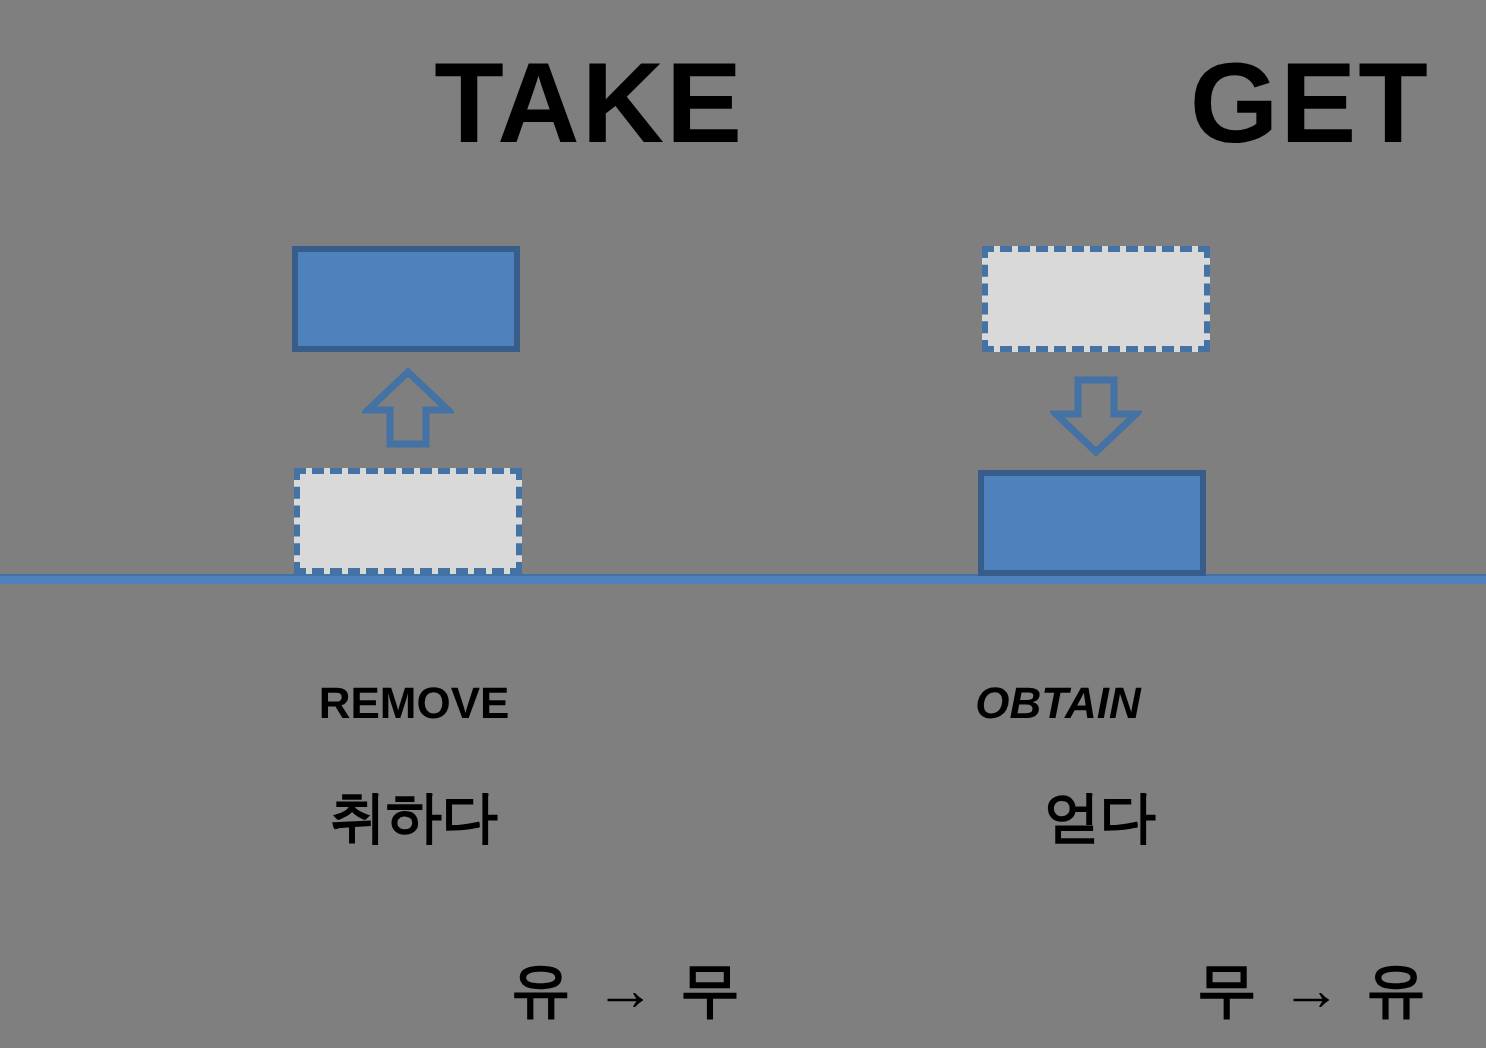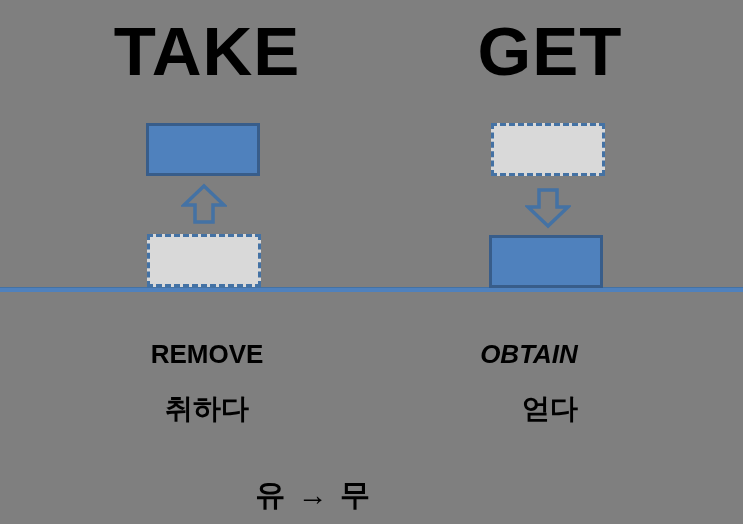--- a/index.html
+++ b/index.html
@@ -23,36 +23,36 @@
     width: 743px;
     height: 4px;
     background: var(--line, #4F81BD);
     border-top: 1px solid var(--dashedBorder, #4472A4);
   }
   
   .col-title {
     position: absolute;
     top: 22px;
     width: 330px;
-    text-align: center;
-    font-size: 69px;
+    text-align: right;
+    font-size: 57px;
     font-weight: bold;
     letter-spacing: 1px;
     line-height: 60px;
     color: var(--text, #000000);
   }
   .col-title.left  { left: 42px;  }
   .col-title.right { left: 385px; }
 
   .meaning-label {
     position: absolute;
     top: 339px;
     width: 330px;
     text-align: center;
-    font-size: 26px;
+    font-size: 22px;
     font-weight: bold;
     color: var(--text, #000000);
   }
   .meaning-label.left  { left: 42px;  }
   .meaning-label.right { left: 364px; font-style: italic; }
 
   .korean-label {
     position: absolute;
     top: 390px;
     width: 330px;
@@ -139,14 +139,15 @@
   <div class="dashed-box get"></div>
 
   <svg class="arrow down" viewBox="0 0 46 42">
     <path d="M23 39 L3 20 L14 20 L14 3 L32 3 L32 20 L43 20 Z"></path>
   </svg>
 
   <div class="solid-box get"></div>
 
   <div class="meaning-label right">OBTAIN</div>
   <div class="korean-label right">얻다</div>
+  <div class="transition-label right">무 → 유</div>
 
 </div>
 
 </body></html>

